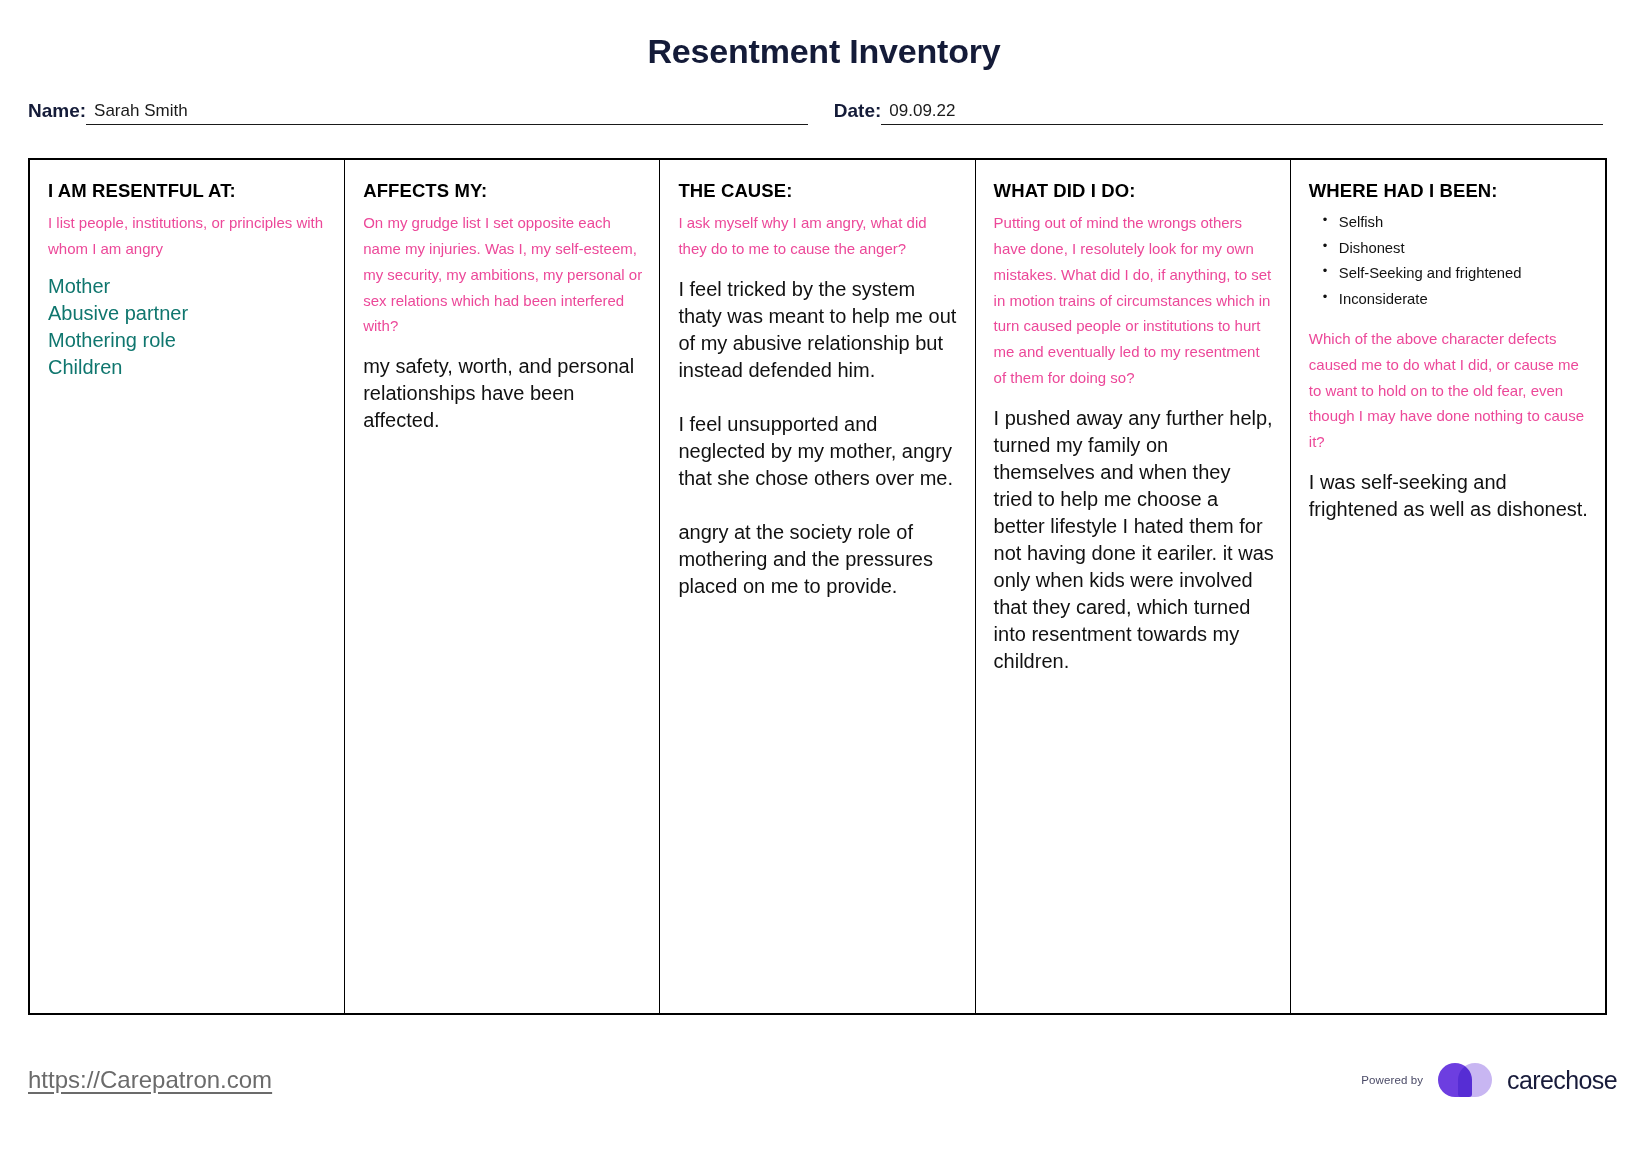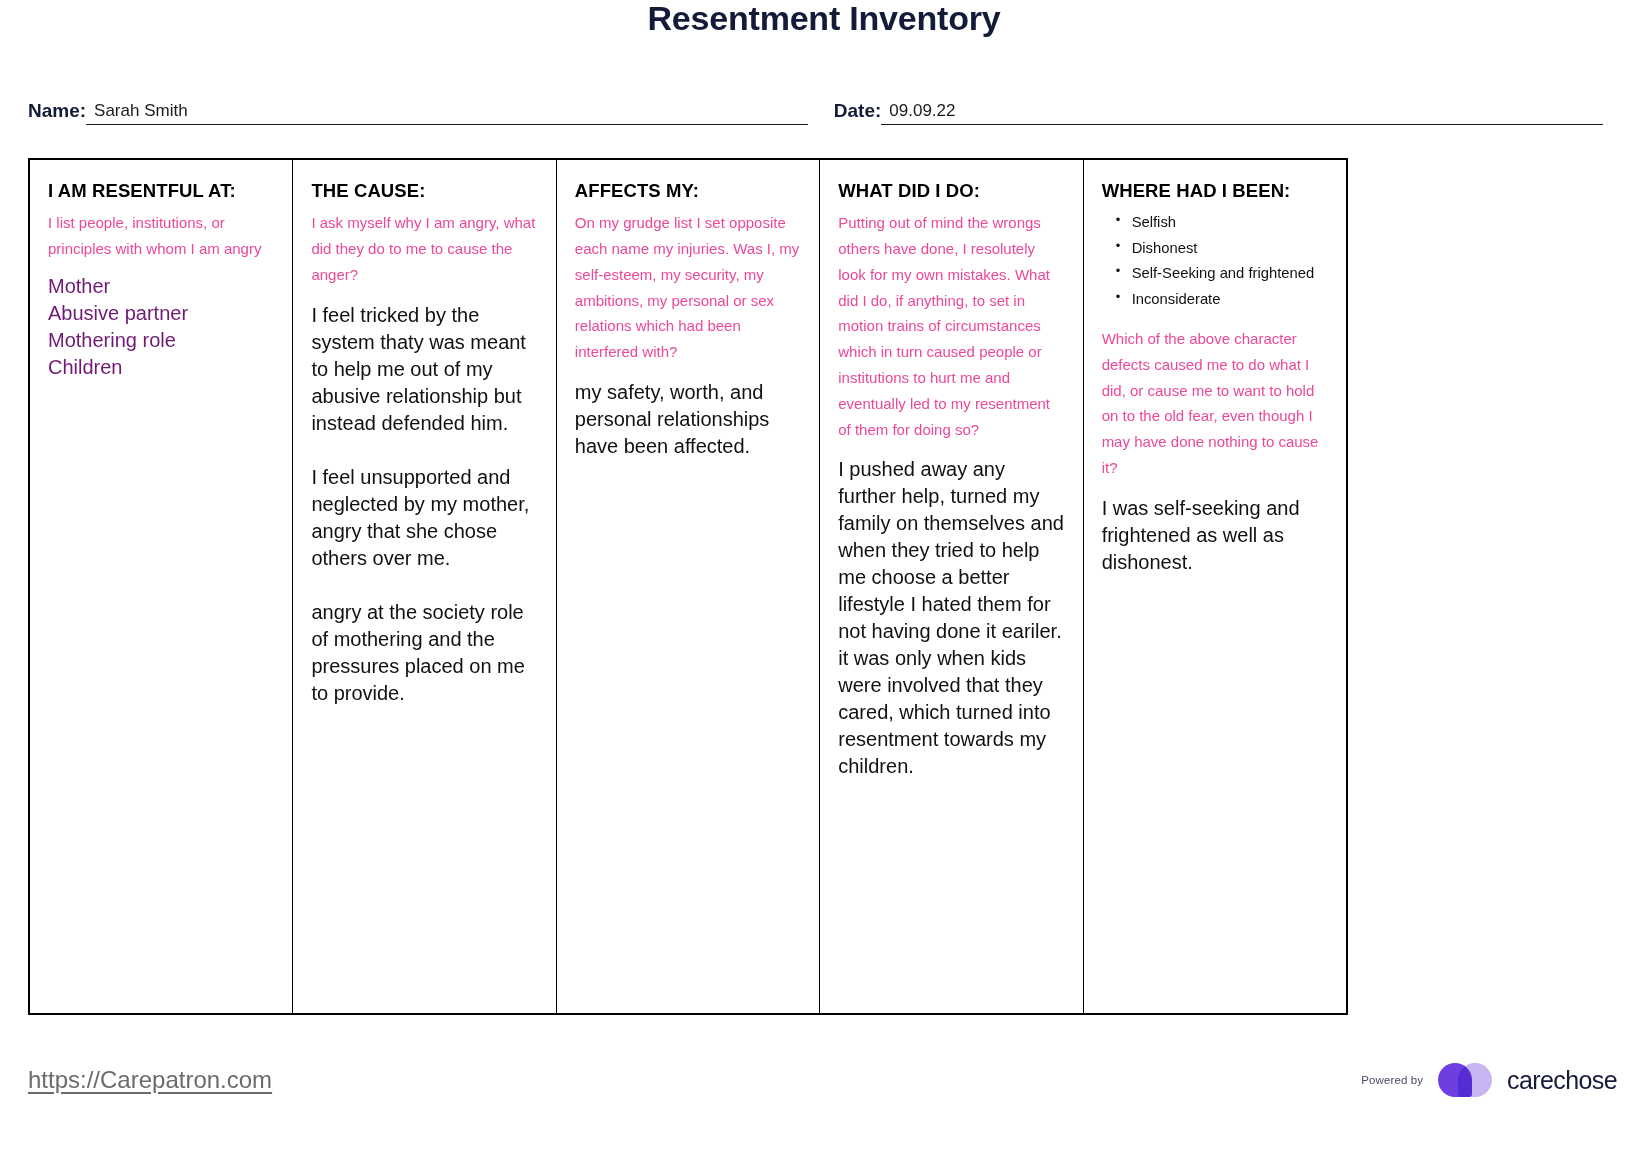--- a/index.html
+++ b/index.html
@@ -18,20 +18,21 @@
   }
 
   
   .doc-title {
     text-align: center;
     font-size: 34px;
     font-weight: bold;
     color: #141b38;
     letter-spacing: -0.2px;
     margin: 0;
+    padding-top: 33px;
     line-height: 1.1;
   }
 
   
   .meta-row {
     position: absolute;
     top: 100px;
     left: 28px;
     right: 45px;
     display: flex;
@@ -54,21 +55,21 @@
     min-height: 21px;
   }
   .meta-gap { width: 26px; flex: none; }
   .name-field { max-width: 790px; }
 
   
   .inventory-table {
     position: absolute;
     top: 158px;
     left: 28px;
-    width: 1320px;
+    width: 1579px;
     height: 857px;
     border: 2.2px solid #000000;
     box-sizing: border-box;
     display: flex;
   }
   .col {
     flex: 1 1 0;
     box-sizing: border-box;
     padding: 20px 16px 12px 18px;
     border-right: 1.8px solid #000000;
@@ -94,21 +95,21 @@
   .col-answer {
     font-size: 20px;
     line-height: 1.35;
     color: #111;
     margin: 14px 0 0 0;
     white-space: pre-line;
   }
   .answer-list {
     font-size: 20px;
     line-height: 1.36;
-    color: #701a75;
+    color: #0f766e;
     margin: 11px 0 0 0;
   }
   .answer-list div { white-space: pre; }
 
   .bullet-list {
     list-style: none;
     margin: 6px 0 0 0;
     padding: 0 0 0 14px;
   }
   .bullet-list li {
@@ -203,33 +204,33 @@
     <div class="col-desc">I list people, institutions, or principles with whom I am angry</div>
     <div class="answer-list">
       <div>Mother</div>
       <div>Abusive partner</div>
       <div>Mothering role</div>
       <div>Children</div>
     </div>
   </div>
 
   <div class="col">
+    <div class="col-title">AFFECTS MY:</div>
+    <div class="col-desc">On my grudge list I set opposite each name my injuries. Was I, my self-esteem, my security, my ambitions, my personal or sex relations which had been interfered with?</div>
+    <div class="col-answer">my safety, worth, and personal relationships have been affected.</div>
+  </div>
+
+  <div class="col">
     <div class="col-title">THE CAUSE:</div>
     <div class="col-desc">I ask myself why I am angry, what did they do to me to cause the anger?</div>
     <div class="col-answer">I feel tricked by the system thaty was meant to help me out of my abusive relationship but instead defended him.
 
 I feel unsupported and neglected by my mother, angry that she chose others over me.
 
 angry at the society role of mothering and the pressures placed on me to provide.</div>
-  </div>
-
-  <div class="col">
-    <div class="col-title">AFFECTS MY:</div>
-    <div class="col-desc">On my grudge list I set opposite each name my injuries. Was I, my self-esteem, my security, my ambitions, my personal or sex relations which had been interfered with?</div>
-    <div class="col-answer">my safety, worth, and personal relationships have been affected.</div>
   </div>
 
   <div class="col">
     <div class="col-title">WHAT DID I DO:</div>
     <div class="col-desc">Putting out of mind the wrongs others have done, I resolutely look for my own mistakes. What did I do, if anything, to set in motion trains of circumstances which in turn caused people or institutions to hurt me and eventually led to my resentment of them for doing so?</div>
     <div class="col-answer">I pushed away any further help, turned my family on themselves and when they tried to help me choose a better lifestyle I hated them for not having done it eariler. it was only when kids were involved that they cared, which turned into resentment towards my children.</div>
   </div>
 
   <div class="col">
     <div class="col-title">WHERE HAD I BEEN:</div>

